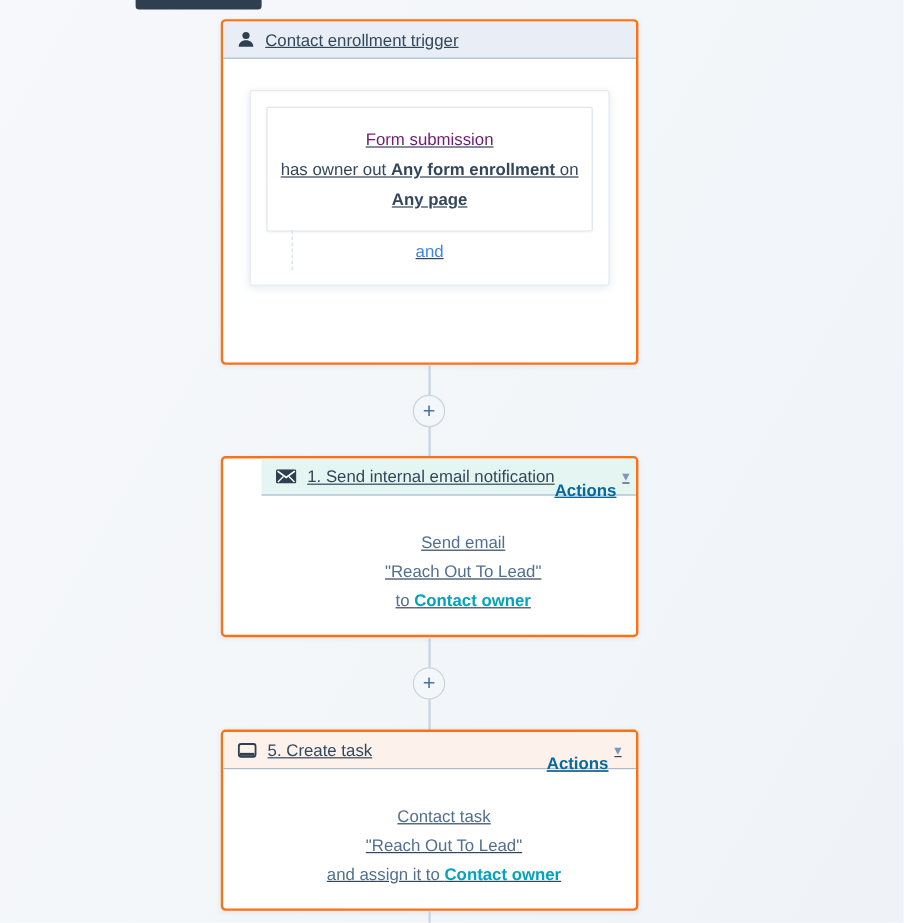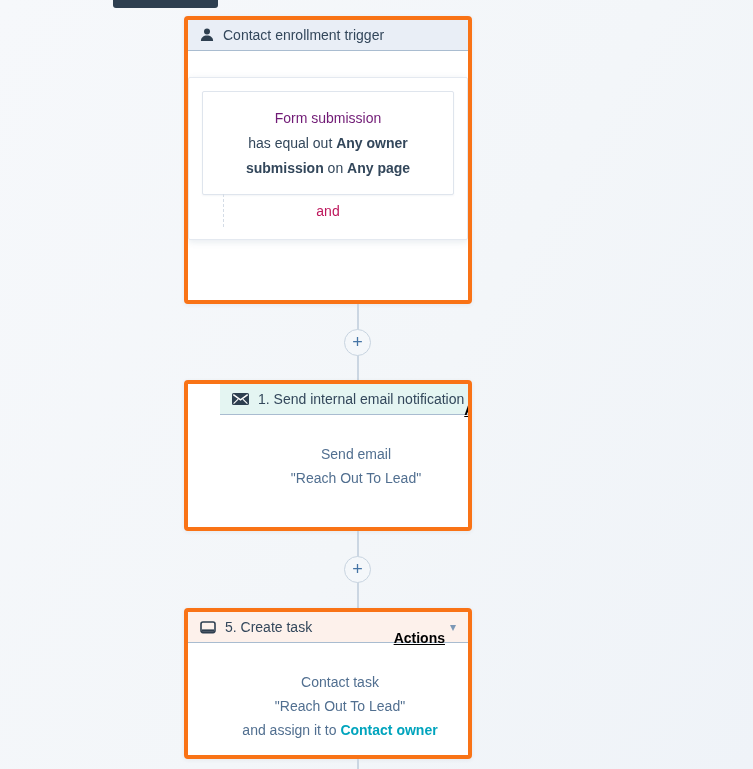--- a/index.html
+++ b/index.html
@@ -9,62 +9,62 @@
     font-family:"Liberation Sans","DejaVu Sans",sans-serif;
     color:#33475b;-webkit-font-smoothing:antialiased;
   }
   .abs{position:absolute;}
 
   
   .top-bar{left:113px;top:0;width:105px;height:8px;background:#2e3f50;border-radius:0 0 3px 3px;}
 
   
   .card{
-    left:184px;width:288px;background:#fff;
-    border:4px solid #f97316;border-radius:4px;
+    left:184px;width:348px;background:#fff;
+    border:2px solid #f97316;border-radius:4px;
     box-shadow:0 1px 4px rgba(45,62,80,.07);
-    box-sizing:border-box;overflow:hidden;
+    box-sizing:border-box;overflow:hidden;text-decoration:underline;
   }
   .card-header{
     height:31px;display:flex;align-items:center;
     padding:0 12px;box-sizing:border-box;
     border-bottom:1px solid #a9bcd0;
     font-size:14px;color:#33475b;
   }
   .trigger-card{top:16px;height:288px;}
   .trigger-header{background:#e9eef6;}
   .step-card-1{top:380px;height:151px;padding-left:32px;}
   .email-header{background:#e4f5f2;}
   .step-card-2{top:608px;height:151px;}
   .task-header{background:#fdf1eb;}
   .hdr-icon{display:inline-flex;align-items:center;margin-right:9px;flex:0 0 auto;}
   .card-title{white-space:nowrap;}
 
   .actions{margin-left:auto;display:inline-flex;align-items:center;cursor:pointer;}
-  .actions-label{font-weight:600;text-decoration:underline;color:#000000;font-size:14px;margin-top:21px;}
+  .actions-label{font-weight:600;text-decoration:underline;color:#0369a1;font-size:14px;margin-top:21px;}
   .caret{color:#7c98b6;font-size:12px;margin-left:5px;line-height:1;}
 
   
   .trigger-body{padding:26px 0 0 0;display:flex;justify-content:center;}
   .filter-group{
     width:300px;box-sizing:border-box;background:#fff;
     border:1px solid #e4e9f0;border-radius:2px;
     box-shadow:0 2px 7px rgba(81,111,144,.14);
     padding:13px;
   }
   .condition-box{
     background:#fff;border:1px solid #dfe5ed;border-radius:2px;
     box-shadow:0 1px 2px rgba(81,111,144,.07);
     padding:13px 10px;text-align:center;font-size:14px;line-height:25px;color:#33475b;
     cursor:pointer;
   }
   .condition-heading{color:#701a75;line-height:26px;}
   .and-row{position:relative;height:31px;display:flex;align-items:center;justify-content:center;}
   .and-line{position:absolute;left:21px;top:-1px;bottom:-1px;width:0;border-left:1px dashed #d4dce6;}
-  .and-text{color:#be185d;font-size:14px;text-align:right;}
+  .and-text{color:#3b82f6;font-size:14px;text-align:right;}
   strong{font-weight:bold;}
 
   
   .connector{left:357px;width:2px;background:#cbd6e2;}
   .connector-1{top:304px;height:77px;}
   .connector-2{top:531px;height:78px;}
   .connector-3{top:759px;height:10px;}
   .plus-btn{
     left:344px;width:27px;height:27px;border-radius:50%;
     background:#f4f7fa;border:1px solid #c8d4e0;
@@ -94,21 +94,21 @@
           <circle cx="7" cy="3.6" r="3" fill="#2e3f50"></circle>
           <path d="M0.9 13 C0.9 9.6 3.6 7.6 7 7.6 C10.4 7.6 13.1 9.6 13.1 13 Z" fill="#2e3f50"></path>
         </svg>
     </span>
     <span class="card-title">Contact enrollment trigger</span>
   </header>
   <div class="trigger-body">
     <div class="filter-group">
       <div class="condition-box">
         <div class="condition-heading">Form submission</div>
-        <div class="condition-text"><span>has equal out </span><strong>Any owner submission</strong><span> on </span><strong>Any page</strong></div>
+        <div class="condition-text"><span>has owner out </span><strong>Any form enrollment</strong><span> on </span><strong>Any page</strong></div>
       </div>
       <div class="and-row">
         <span class="and-line"></span>
         <span class="and-text">and</span>
       </div>
     </div>
   </div>
 </section>
 
 <div class="abs connector connector-1"></div>
@@ -127,20 +127,21 @@
     </span>
     <span class="card-title">1. Send internal email notification</span>
     <span class="actions">
       <span class="actions-label">Actions</span>
       <span class="caret">▾</span>
     </span>
   </header>
   <div class="step-body">
     <div class="body-line">Send email</div>
     <div class="body-line">"Reach Out To Lead"</div>
+    <div class="body-line"><span>to </span><a class="link">Contact owner</a></div>
   </div>
 </section>
 
 <div class="abs connector connector-2"></div>
 <button class="abs plus-btn plus-2">
   <span class="plus-glyph">+</span>
 </button>
 
 <section class="abs card step-card-2">
   <header class="card-header task-header">

